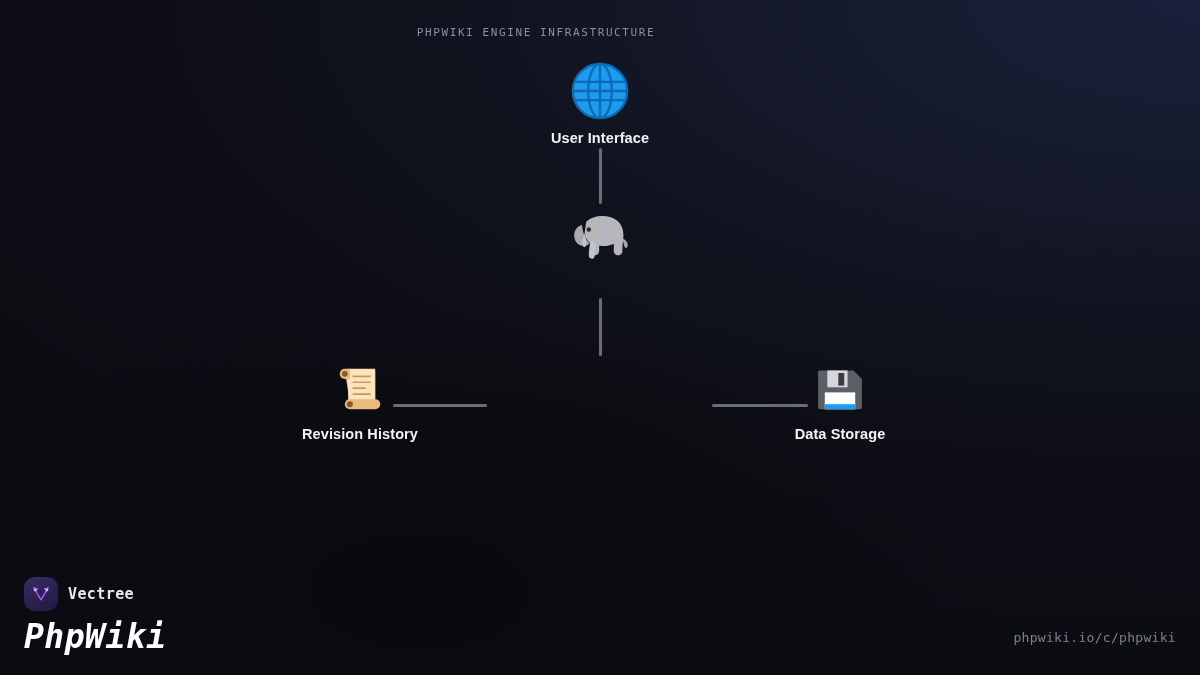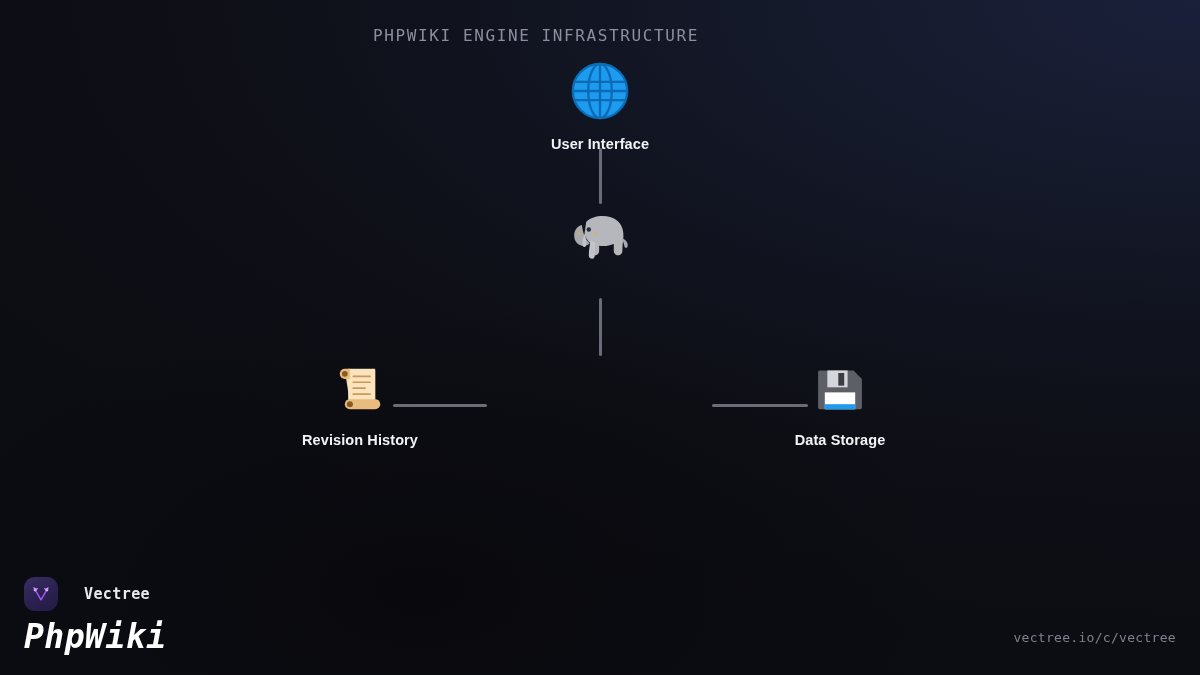--- a/index.html
+++ b/index.html
@@ -27,39 +27,39 @@
     pointer-events: none;
   }
 
   .diagram-title {
     position: absolute;
     top: 26px;
     left: 0;
     width: 1072px;
     text-align: center;
     font-family: "DejaVu Sans Mono", monospace;
-    font-size: 16px;
+    font-size: 11px;
     letter-spacing: 1.6px;
     color: #8b8f9e;
     z-index: 4;
   }
 
   .node {
     position: absolute;
     width: 220px;
     margin-left: -110px;
     text-align: center;
     z-index: 5;
   }
   .node-icon {
     line-height: 1;
     display: block;
   }
   .node-label {
-    margin-top: 16px;
+    margin-top: 10px;
     font-size: 14.5px;
     font-weight: bold;
     color: #f2f3f6;
     letter-spacing: 0.1px;
   }
 
   
   .ico-globe { width: 58px; height: 58px; margin: 0 auto; display: block; }
   .ico-eleph { width: 62px; height: 54px; margin: 0 auto; display: block; }
   .ico-sq    { width: 54px; height: 54px; margin: 0 auto; display: block; }
@@ -93,21 +93,20 @@
     align-items: center;
     justify-content: center;
     flex: none;
   }
   .brand-name {
     font-family: "DejaVu Sans Mono", monospace;
     font-size: 15px;
     font-weight: bold;
     color: #e9eaf0;
     letter-spacing: 0.4px;
-    margin-left: 16px;
   }
   .page-title {
     margin-top: 8px;
     font-family: "DejaVu Sans Mono", monospace;
     font-size: 33px;
     font-weight: bold;
     color: #ffffff;
     letter-spacing: 0.5px;
     line-height: 1.1;
     font-style: italic;
@@ -208,15 +207,15 @@
           <path d="M5 7 L3.6 4.4 M5 7 L7.6 5.6 M19 7 L20.4 4.4 M19 7 L16.4 5.6" fill="none" stroke="#c77dff" stroke-width="1.5" stroke-linecap="round"></path>
           <circle cx="5" cy="7" r="1.9" fill="#d9a6ff"></circle>
           <circle cx="19" cy="7" r="1.9" fill="#d9a6ff"></circle>
         </svg>
       </span>
       <span class="brand-name">Vectree</span>
     </div>
     <div class="page-title">PhpWiki</div>
   </div>
 
-  <div class="site-url">vectree.io/c/vectree</div>
+  <div class="site-url">phpwiki.io/c/phpwiki</div>
 
 </div>
 
 </body></html>

